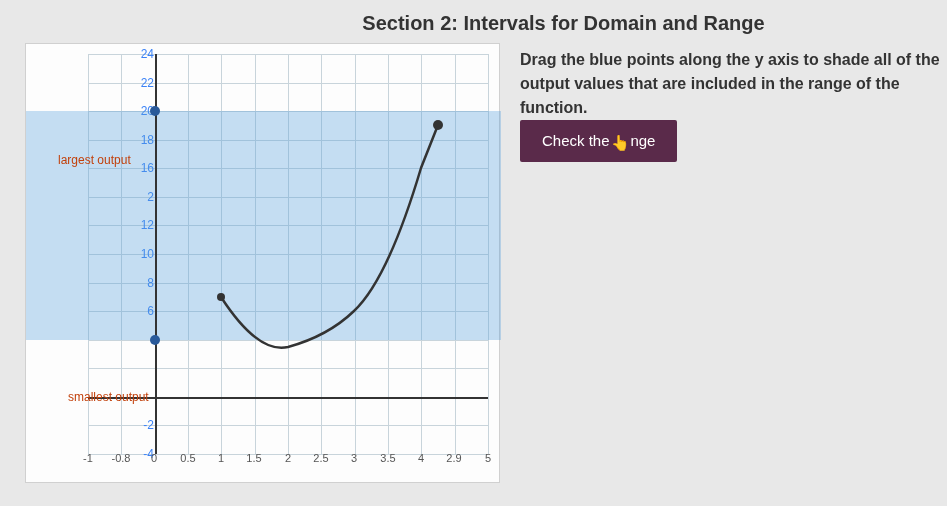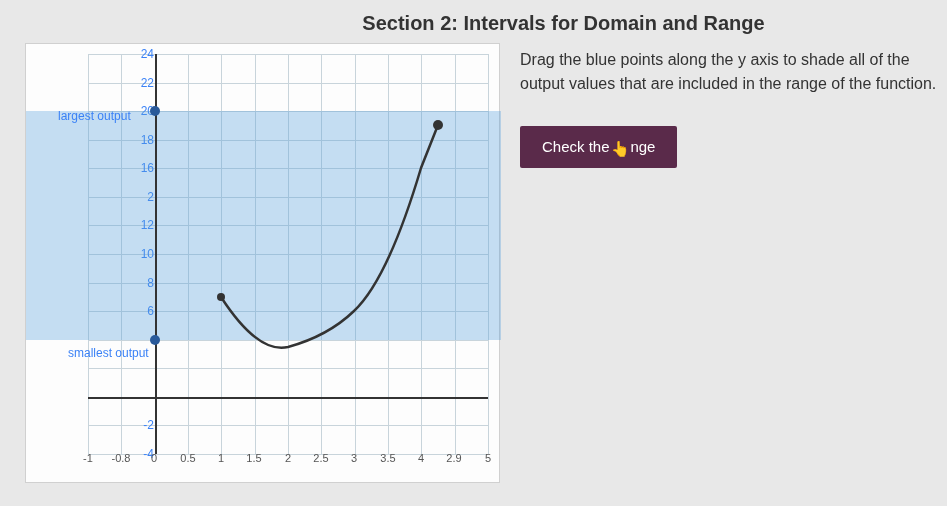--- a/index.html
+++ b/index.html
@@ -81,33 +81,34 @@
     .tick-label-x {
       position: absolute;
       top: 408px;
       font-size: 11px;
       color: #555;
       transform: translateX(-50%);
     }
     .drag-label {
       position: absolute;
       font-size: 12px;
-      color: #3b82f6;
+      color: #c2410c;
       z-index: 7;
+      margin-top: 44px;
     }
     .side {
       flex: 1;
       padding-top: 5px;
       color: #333;
     }
     .instructions {
       font-size: 16px;
       line-height: 1.5;
-      margin-bottom: 30px;
       color: #333;
+      font-weight: bold;
     }
     .feedback {
       font-size: 15px;
       line-height: 1.6;
       margin-bottom: 20px;
     }
     .check-icon {
       color: #5a8a2a;
       font-weight: bold;
       margin-right: 4px;

